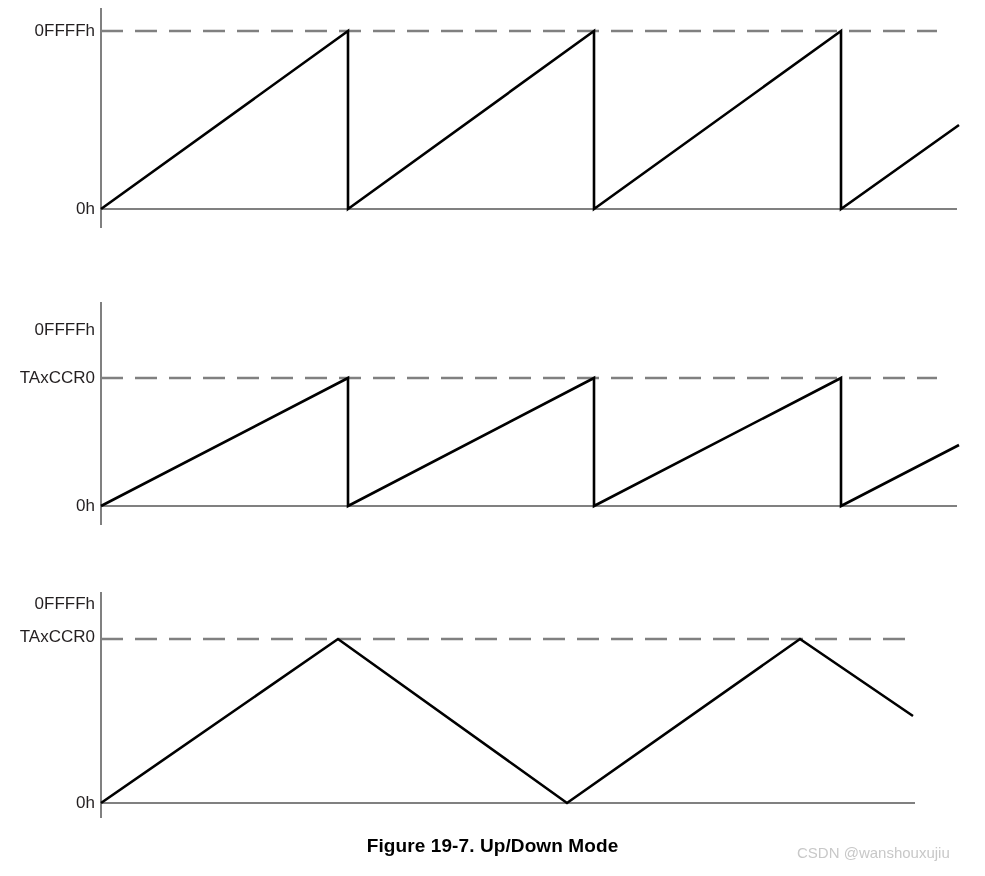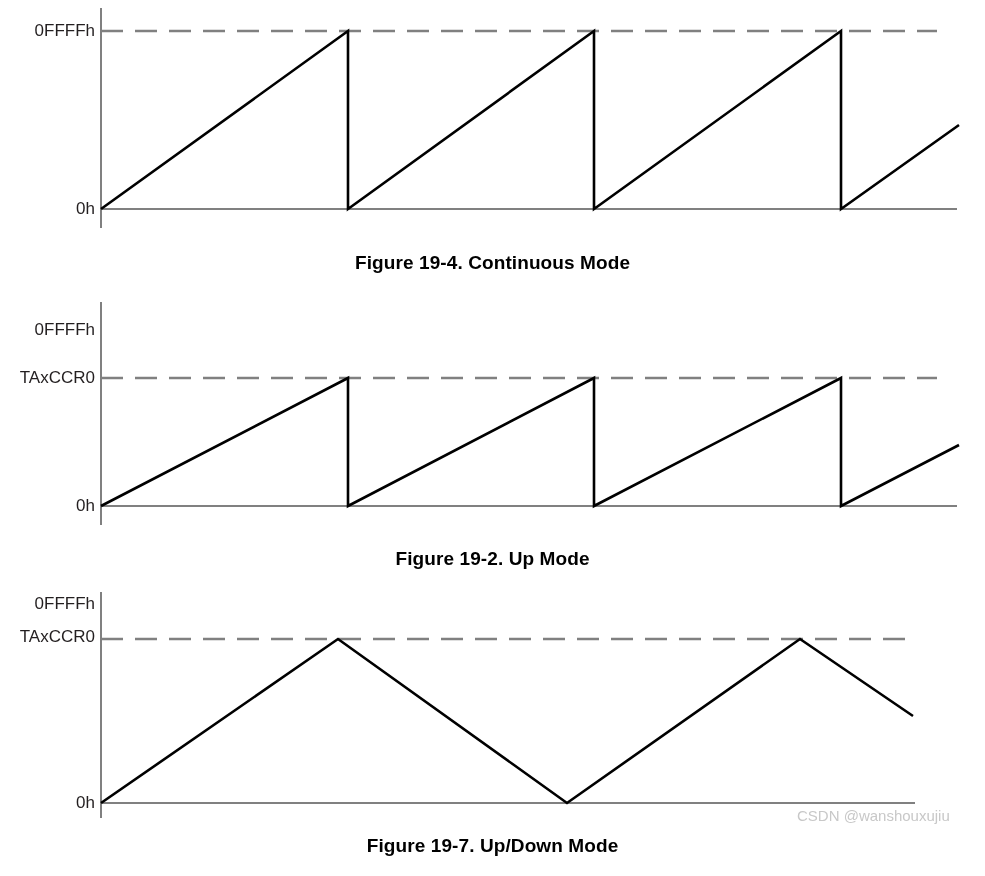--- a/index.html
+++ b/index.html
@@ -67,54 +67,52 @@
 
       <line x1="101" y1="209" x2="957" y2="209" stroke="#808080" stroke-width="2"></line>
 
       <line x1="101" y1="31" x2="937" y2="31" stroke="#808080" stroke-width="2.5" stroke-dasharray="22 12"></line>
 
       <polyline points="101,209 348,31 348,209 594,31 594,209 841,31 841,209 959,125" fill="none" stroke="#000000" stroke-width="2.6" stroke-linejoin="miter" stroke-linecap="butt"></polyline>
 
       <text class="axis-label" x="95" y="32">0FFFFh</text>
       <text class="axis-label" x="95" y="210">0h</text>
     </svg>
-    <div class="caption" style="top:252px;">Figure 19-4. Continuous Mode</div>
   </div>
 
   <div class="figure-block" style="top:300px;height:280px;">
     <svg class="plot-svg" width="985" height="230" viewBox="0 0 985 230">
 
       <line x1="101" y1="2" x2="101" y2="225" stroke="#808080" stroke-width="2"></line>
 
       <line x1="101" y1="206" x2="957" y2="206" stroke="#808080" stroke-width="2"></line>
 
       <line x1="101" y1="78" x2="937" y2="78" stroke="#808080" stroke-width="2.5" stroke-dasharray="22 12"></line>
 
       <polyline points="101,206 348,78 348,206 594,78 594,206 841,78 841,206 959,145" fill="none" stroke="#000000" stroke-width="2.6" stroke-linejoin="miter" stroke-linecap="butt"></polyline>
 
       <text class="axis-label" x="95" y="31">0FFFFh</text>
       <text class="axis-label" x="95" y="79">TAxCCR0</text>
       <text class="axis-label" x="95" y="207">0h</text>
     </svg>
-    <div class="caption" style="top:248px;">Figure 19-2. Up Mode</div>
   </div>
 
   <div class="figure-block" style="top:590px;height:286px;">
     <svg class="plot-svg" width="985" height="230" viewBox="0 0 985 230">
 
       <line x1="101" y1="2" x2="101" y2="228" stroke="#808080" stroke-width="2"></line>
 
       <line x1="101" y1="213" x2="915" y2="213" stroke="#808080" stroke-width="2"></line>
 
       <line x1="101" y1="49" x2="915" y2="49" stroke="#808080" stroke-width="2.5" stroke-dasharray="22 12"></line>
 
       <polyline points="101,213 338,49 567,213 800,49 913,126" fill="none" stroke="#000000" stroke-width="2.6" stroke-linejoin="miter" stroke-linecap="butt"></polyline>
 
       <text class="axis-label" x="95" y="15">0FFFFh</text>
       <text class="axis-label" x="95" y="48">TAxCCR0</text>
       <text class="axis-label" x="95" y="214">0h</text>
     </svg>
     <div class="caption" style="top:245px;">Figure 19-7. Up/Down Mode</div>
   </div>
 
-  <div class="watermark" style="left:797px;top:807px;">CSDN @wanshouxujiu</div>
+  <div class="watermark" style="left:797px;top:844px;">CSDN @wanshouxujiu</div>
 
 </div>
 
 </body></html>

